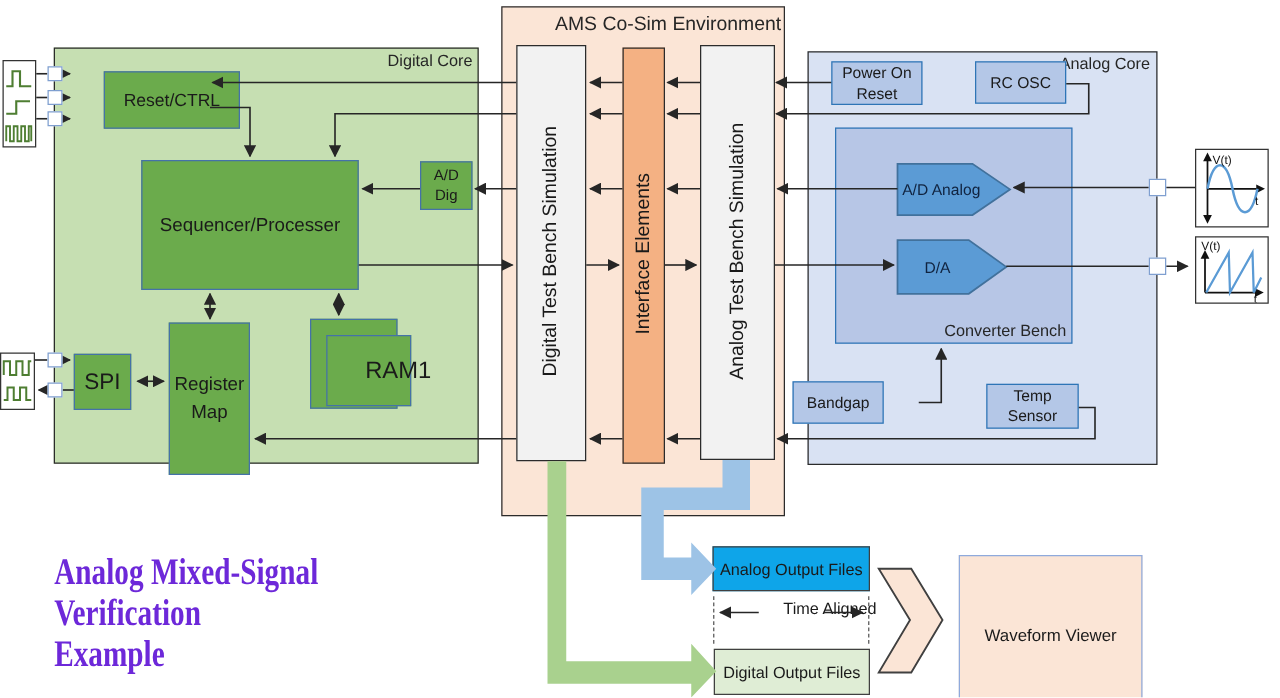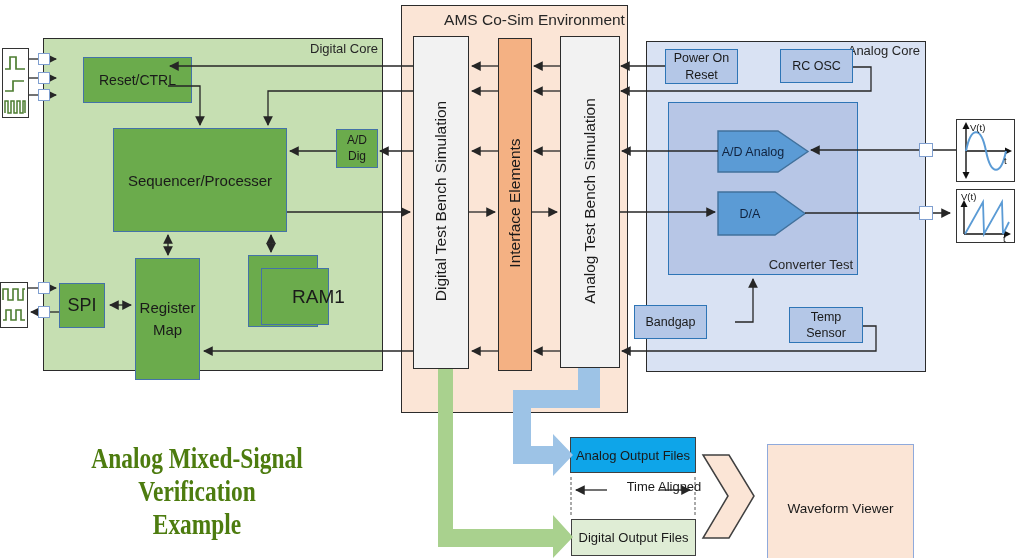--- a/index.html
+++ b/index.html
@@ -23,23 +23,23 @@
   .bblock{background:#b4c7e7;border:1.4px solid #2e75b6;display:flex;align-items:center;
           justify-content:center;text-align:center;line-height:1.3;}
   .converter{background:#b7c6e6;border:1.4px solid #2e75b6;}
   .outbox{display:flex;align-items:center;justify-content:center;text-align:center;
           border:1.4px solid #404040;}
   .corner-label{font-size:13px;color:#262626;text-align:right;}
   .vlabel{position:absolute;width:300px;text-align:center;transform:rotate(-90deg);
           font-size:15.5px;color:#1a1a1a;white-space:nowrap;}
   .sq{position:absolute;background:#ffffff;border:1.5px solid #7f9fd0;box-sizing:border-box;}
   .wavebox{background:#ffffff;border:1.4px solid #333333;}
-  .caption{position:absolute;left:0;top:441px;width:394px;text-align:center;
+  .caption{position:absolute;left:0;top:441px;width:394px;
            font-family:"Liberation Serif",serif;font-weight:bold;font-size:30px;
-           line-height:33px;color:#4d7c0f;}
+           line-height:33px;color:#6d28d9;}
   .caption .inner{display:inline-block;transform:scaleX(0.78);transform-origin:center;}
   .small-note{font-size:13px;line-height:19px;text-align:center;color:#1a1a1a;}
 </style>
 </head>
 <body>
 
 <div id="canvas">
 
   <div class="abs layer1 core digital-core" style="left:43px;top:38px;width:340px;height:333px;"></div>
   <div class="abs layer1 corner-label" style="left:200px;top:41px;width:178px;">Digital Core</div>
@@ -85,21 +85,21 @@
   <div class="abs layer1 corner-label" style="left:740px;top:43px;width:180px;">Analog Core</div>
 
   <div class="abs layer1 bblock" style="left:665px;top:49px;width:73px;height:35px;font-size:12.5px;">
     <span>Power On Reset</span>
   </div>
   <div class="abs layer1 bblock" style="left:780px;top:49px;width:73px;height:34px;font-size:12.5px;">
     <span>RC OSC</span>
   </div>
 
   <div class="abs layer1 bblock converter" style="left:668px;top:102px;width:190px;height:173px;"></div>
-  <div class="abs layer1 corner-label" style="left:700px;top:257px;width:153px;">Converter Test</div>
+  <div class="abs layer1 corner-label" style="left:700px;top:257px;width:153px;">Converter Bench</div>
 
   <div class="abs layer1 bblock" style="left:634px;top:305px;width:73px;height:34px;font-size:12.5px;">
     <span>Bandgap</span>
   </div>
   <div class="abs layer1 bblock" style="left:789px;top:307px;width:74px;height:36px;font-size:12.5px;">
     <span>Temp Sensor</span>
   </div>
 
   <div class="abs layer1 wavebox" style="left:956px;top:119px;width:59px;height:63px;">
     <svg width="57" height="61" viewBox="0 0 57 61">

